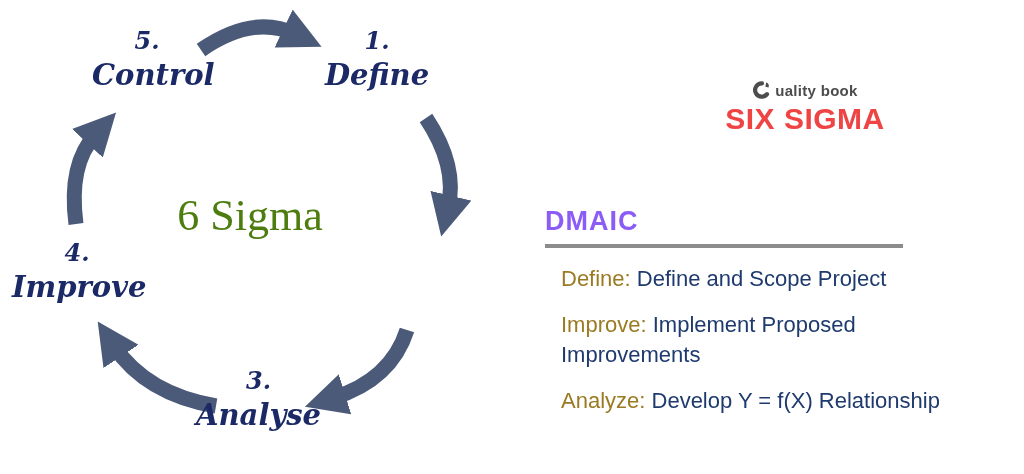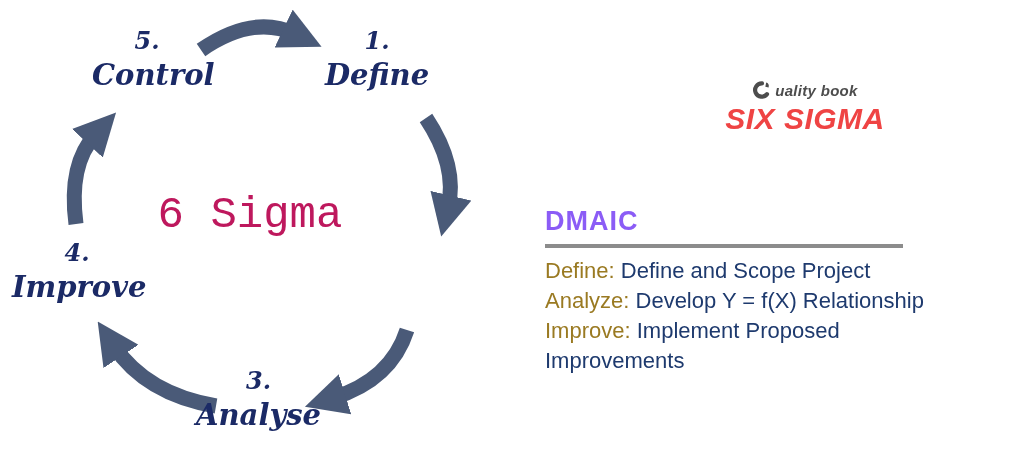--- a/index.html
+++ b/index.html
@@ -9,22 +9,22 @@
     background:#ffffff;
     overflow:hidden;
     font-family:"Liberation Sans", sans-serif;
   }
   
   .cycle{position:absolute;left:0;top:0;width:540px;height:474px;}
   .center-label{
     position:absolute;left:140px;top:190px;width:220px;
     text-align:center;
     font-size:44px;font-weight:500;letter-spacing:0px;
-    color:#be185d;
-    font-family:Liberation Mono, monospace;
+    color:#4d7c0f;
+    font-family:Liberation Serif, serif;
   }
   .step{position:absolute;text-align:center;color:#1b2a66;}
   .step .num{
     display:block;
     font-family:"DejaVu Serif", serif;
     font-style:italic;font-weight:bold;
     font-size:24px;line-height:30px;
   }
   .step .word{
     display:block;
@@ -39,37 +39,37 @@
   .step-4{left:12px;top:238px;width:130px;}
   .step-5{left:92px;top:26px;width:110px;}
   .arrow{position:absolute;overflow:visible;}
   .arrow path{fill:none;stroke:#4a5a78;stroke-width:15;}
   .arrow-top{left:195px;top:8px;}
   .arrow-right{left:412px;top:108px;}
   .arrow-bottom-right{left:305px;top:318px;}
   .arrow-bottom-left{left:90px;top:318px;}
   .arrow-left{left:52px;top:112px;}
   
-  .brand{position:absolute;left:700px;top:80px;width:210px;text-align:center;font-style:italic;}
+  .brand{position:absolute;left:700px;top:80px;width:210px;text-align:center;}
   .brand-top{
     display:flex;align-items:center;justify-content:center;gap:3px;
     color:#4d4d4d;font-weight:bold;font-size:15px;letter-spacing:0.3px;
   }
   .brand-title{
     margin-top:2px;
     color:#ef4444;font-weight:900;font-size:30px;letter-spacing:0.5px;
   }
   .dmaic{position:absolute;left:545px;top:206px;width:430px;}
   .dmaic-heading{
     margin:0;
     color:#8b5cf6;font-weight:800;font-size:27px;letter-spacing:1px;
   }
   .dmaic-rule{width:358px;height:4px;background:#8c8c8c;margin-top:7px;}
   .dmaic-lines{margin-top:8px;color:#1e3a6e;font-size:22px;line-height:30px;}
-  .dmaic-line{margin:0;white-space:nowrap;}
+  .dmaic-line{margin:16px;white-space:nowrap;}
   .dmaic-line.wrap{white-space:normal;max-width:360px;}
   .dmaic-line .lbl{color:#9a7a22;}
 </style>
 </head>
 <body>
 
 <div class="canvas">
 
   <svg width="0" height="0" style="position:absolute" aria-hidden="true">
     <defs>
@@ -126,18 +126,18 @@
       <span>uality book</span>
     </div>
     <div class="brand-title">SIX SIGMA</div>
   </div>
 
   <div class="dmaic">
     <h2 class="dmaic-heading">DMAIC</h2>
     <div class="dmaic-rule"></div>
     <div class="dmaic-lines">
       <p class="dmaic-line"><span class="lbl">Define:</span> <span>Define and Scope Project</span></p>
+      <p class="dmaic-line wrap"><span class="lbl">Improve:</span> <span>Implement Proposed Improvements</span></p>
       <p class="dmaic-line"><span class="lbl">Analyze:</span> <span>Develop Y = f(X) Relationship</span></p>
-      <p class="dmaic-line wrap"><span class="lbl">Improve:</span> <span>Implement Proposed Improvements</span></p>
     </div>
   </div>
 
 </div>
 
 </body></html>

